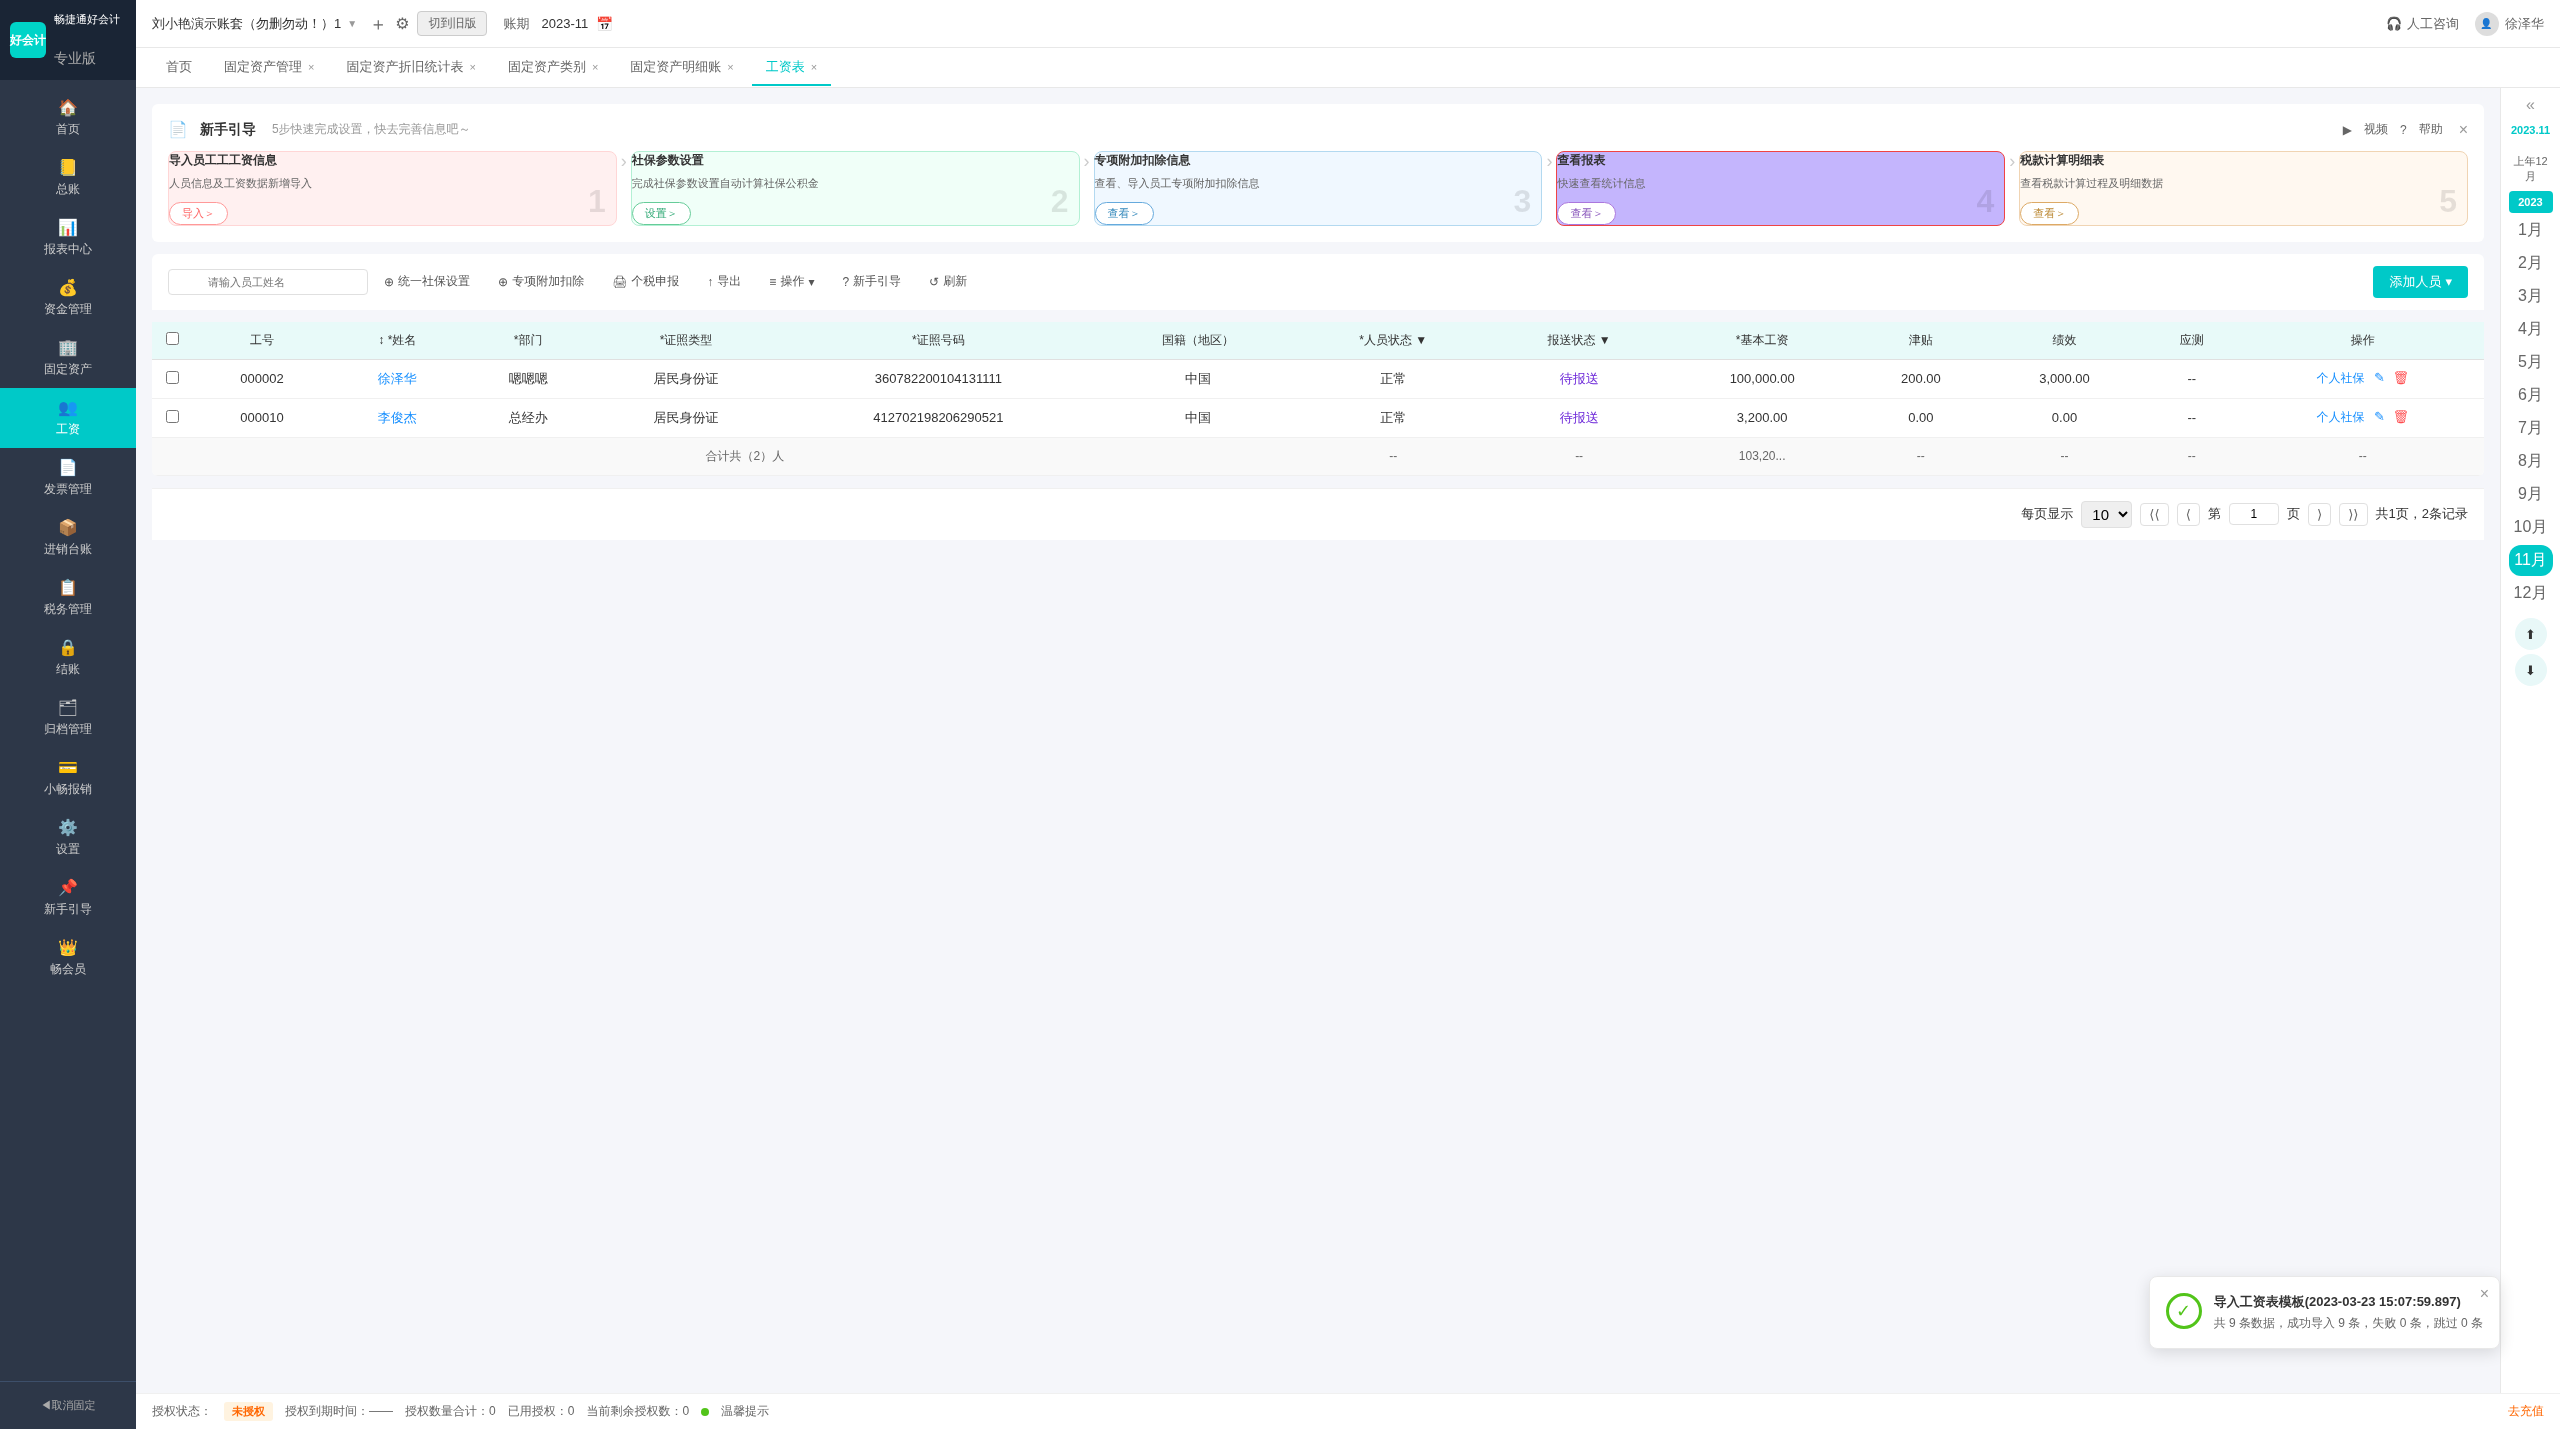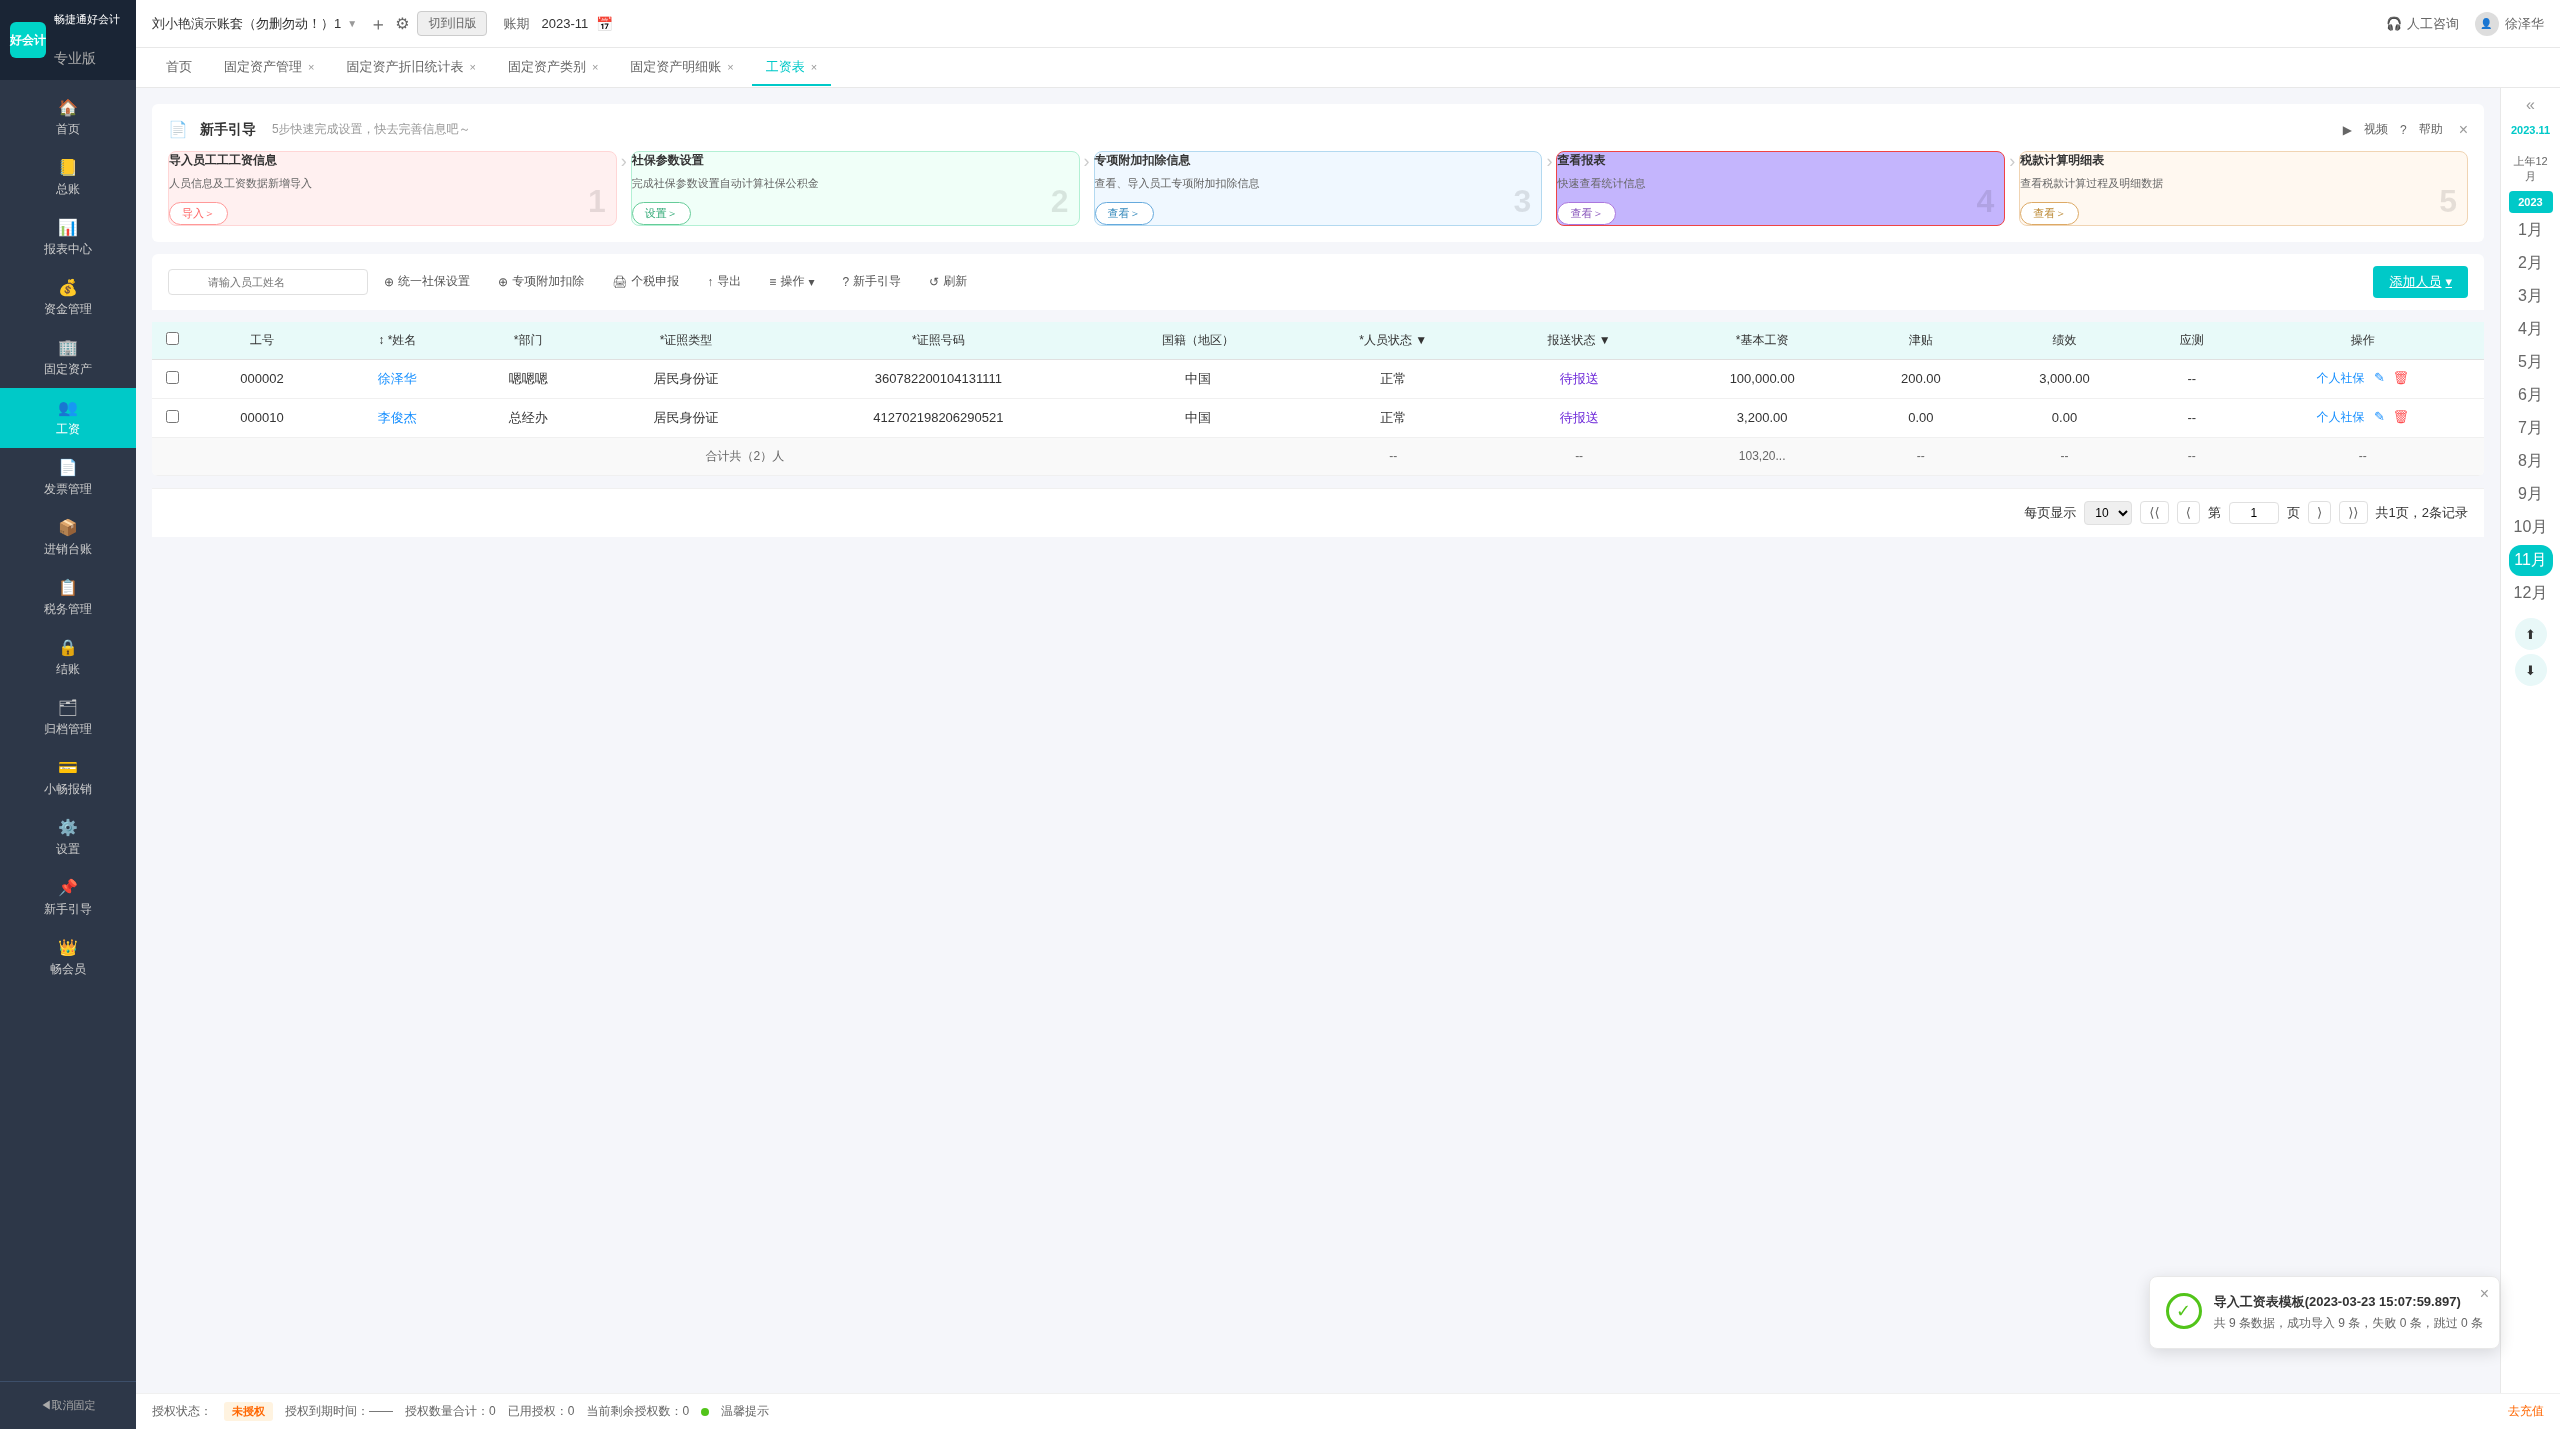--- a/index.html
+++ b/index.html
@@ -69,41 +69,41 @@
     .step-2 .step-btn { border-color: #66cc99; color: #33aa77; text-align: right; }
     .step-3 .step-btn { border-color: #66aadd; color: #3388bb; }
     .step-4 .step-btn { border-color: #aa77dd; color: #8855bb; }
     .step-5 .step-btn { border-color: #ddaa66; color: #bb8833; }
     
     
     .table-toolbar { background: white; padding: 12px 16px; display: flex; align-items: center; gap: 8px; border-radius: 6px 6px 0 0; }
     .search-input { border: 1px solid #e0e0e0; border-radius: 4px; padding: 6px 10px 6px 39px; font-size: 11px; width: 200px; outline: none; position: relative; }
     .search-wrapper { position: relative; display: inline-block; }
     .search-icon-inner { position: absolute; left: 8px; top: 50%; transform: translateY(-50%); color: #999; font-size: 14px; }
-    .add-person-btn { background: #00c9c8; color: white; border: none; border-radius: 4px; padding: 7px 16px; font-size: 13px; cursor: pointer; display: flex; align-items: center; gap: 4px; margin-left: auto; text-decoration: underline; }
+    .add-person-btn { background: #00c9c8; color: white; border: none; border-radius: 4px; padding: 7px 16px; font-size: 13px; cursor: pointer; display: flex; align-items: center; gap: 4px; margin-left: auto; }
     .toolbar-actions { display: flex; align-items: center; gap: 12px; }
     .action-btn { display: flex; align-items: center; gap: 4px; font-size: 12px; color: #555; cursor: pointer; padding: 4px 8px; }
     
     
     .table-wrapper { background: white; border-radius: 0 0 6px 6px; overflow-x: auto; }
     table { width: 100%; border-collapse: collapse; font-size: 13px; }
     thead tr { background: #e8faf9; }
     th { padding: 10px 12px; text-align: center; font-weight: normal; color: #333; border-bottom: 1px solid #e0e0e0; white-space: nowrap; font-size: 12px; }
     td { padding: 10px 12px; text-align: center; border-bottom: 1px solid #f0f0f0; color: #333; white-space: nowrap; }
     .name-link { color: #1890ff; cursor: pointer; text-decoration: none; }
     .checkbox-cell { width: 40px; }
     .status-normal { color: #333; }
     .status-pending { color: #6d28d9; }
     .summary-row td { background: #f9f9f9; font-size: 12px; color: #666; }
     .edit-icon { cursor: pointer; color: #1890ff; }
     .delete-icon { cursor: pointer; color: #ff4d4f; }
     
     
     .pagination { background: white; padding: 12px 16px; display: flex; align-items: center; justify-content: flex-end; gap: 8px; font-size: 13px; border-top: 1px solid #f0f0f0; }
-    .page-size-select { border: 1px solid #e0e0e0; border-radius: 4px; padding: 3px 6px; font-size: 12px; }
+    .page-size-select { border: 1px solid #e0e0e0; border-radius: 4px; padding: 3px 6px; font-size: 15px; }
     .page-btn { border: 1px solid #e0e0e0; border-radius: 4px; padding: 3px 8px; cursor: pointer; background: white; color: #666; }
     .page-input { border: 1px solid #e0e0e0; border-radius: 4px; padding: 3px 8px; width: 50px; text-align: center; font-size: 12px; }
     
     
     .footer-status { background: white; padding: 8px 16px; display: flex; align-items: center; gap: 12px; font-size: 12px; color: #666; border-top: 1px solid #f0f0f0; flex-shrink: 0; }
     .auth-status { color: #ff6600; background: #fff3e0; padding: 2px 8px; border-radius: 3px; font-size: 11px; font-weight: bold; }
     .warning-dot { width: 8px; height: 8px; border-radius: 50%; background: #52c41a; display: inline-block; }
     .recharge-link { color: #ff6600; cursor: pointer; margin-left: auto; }
     
     

